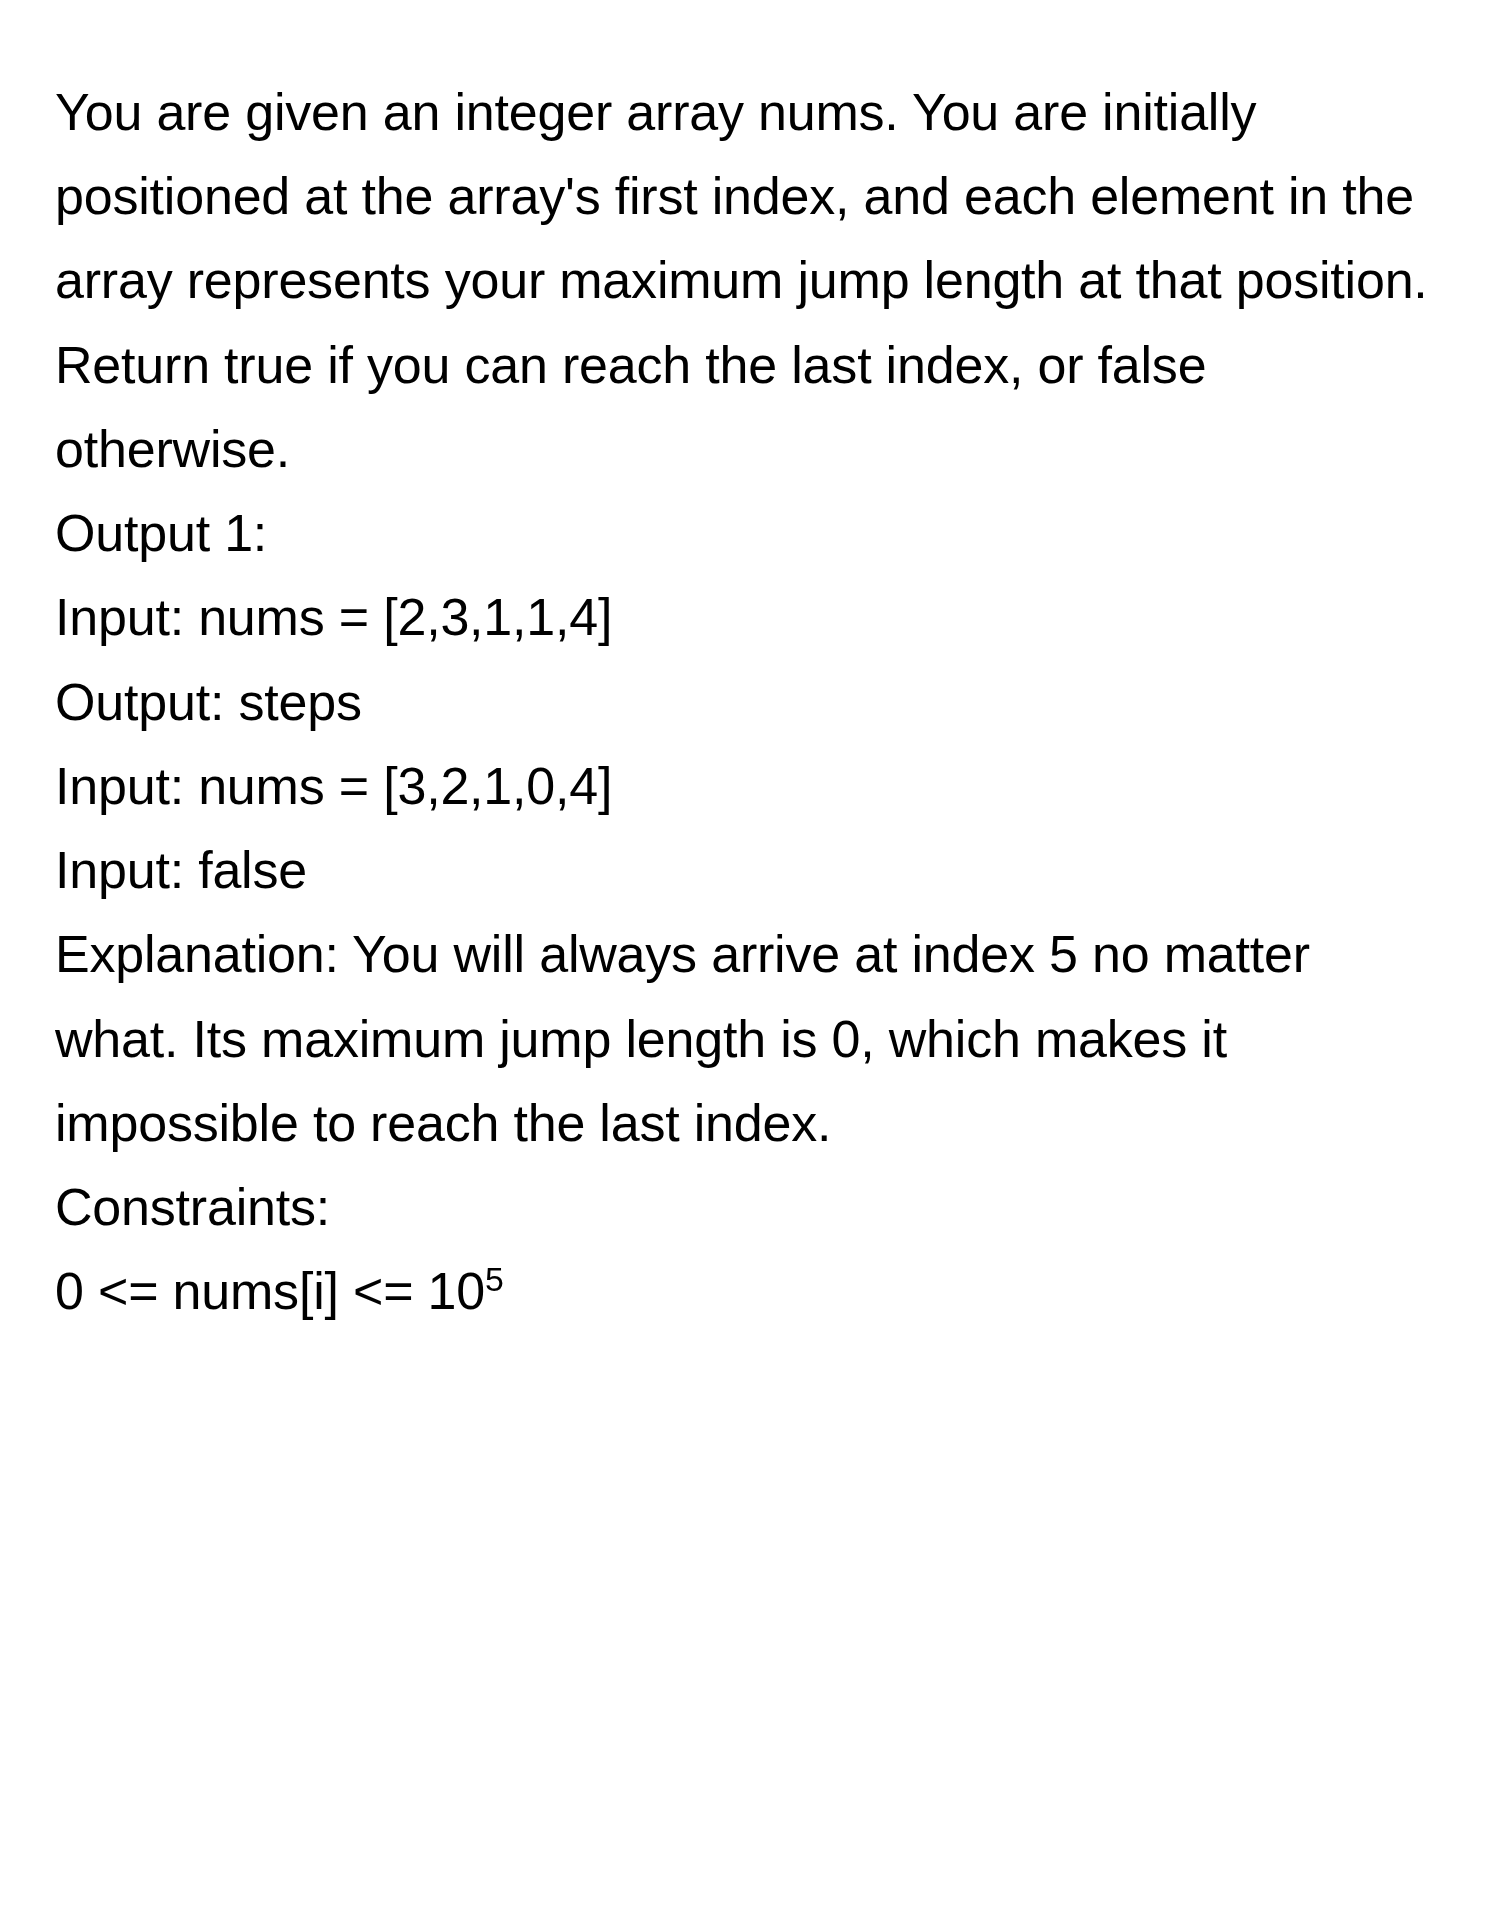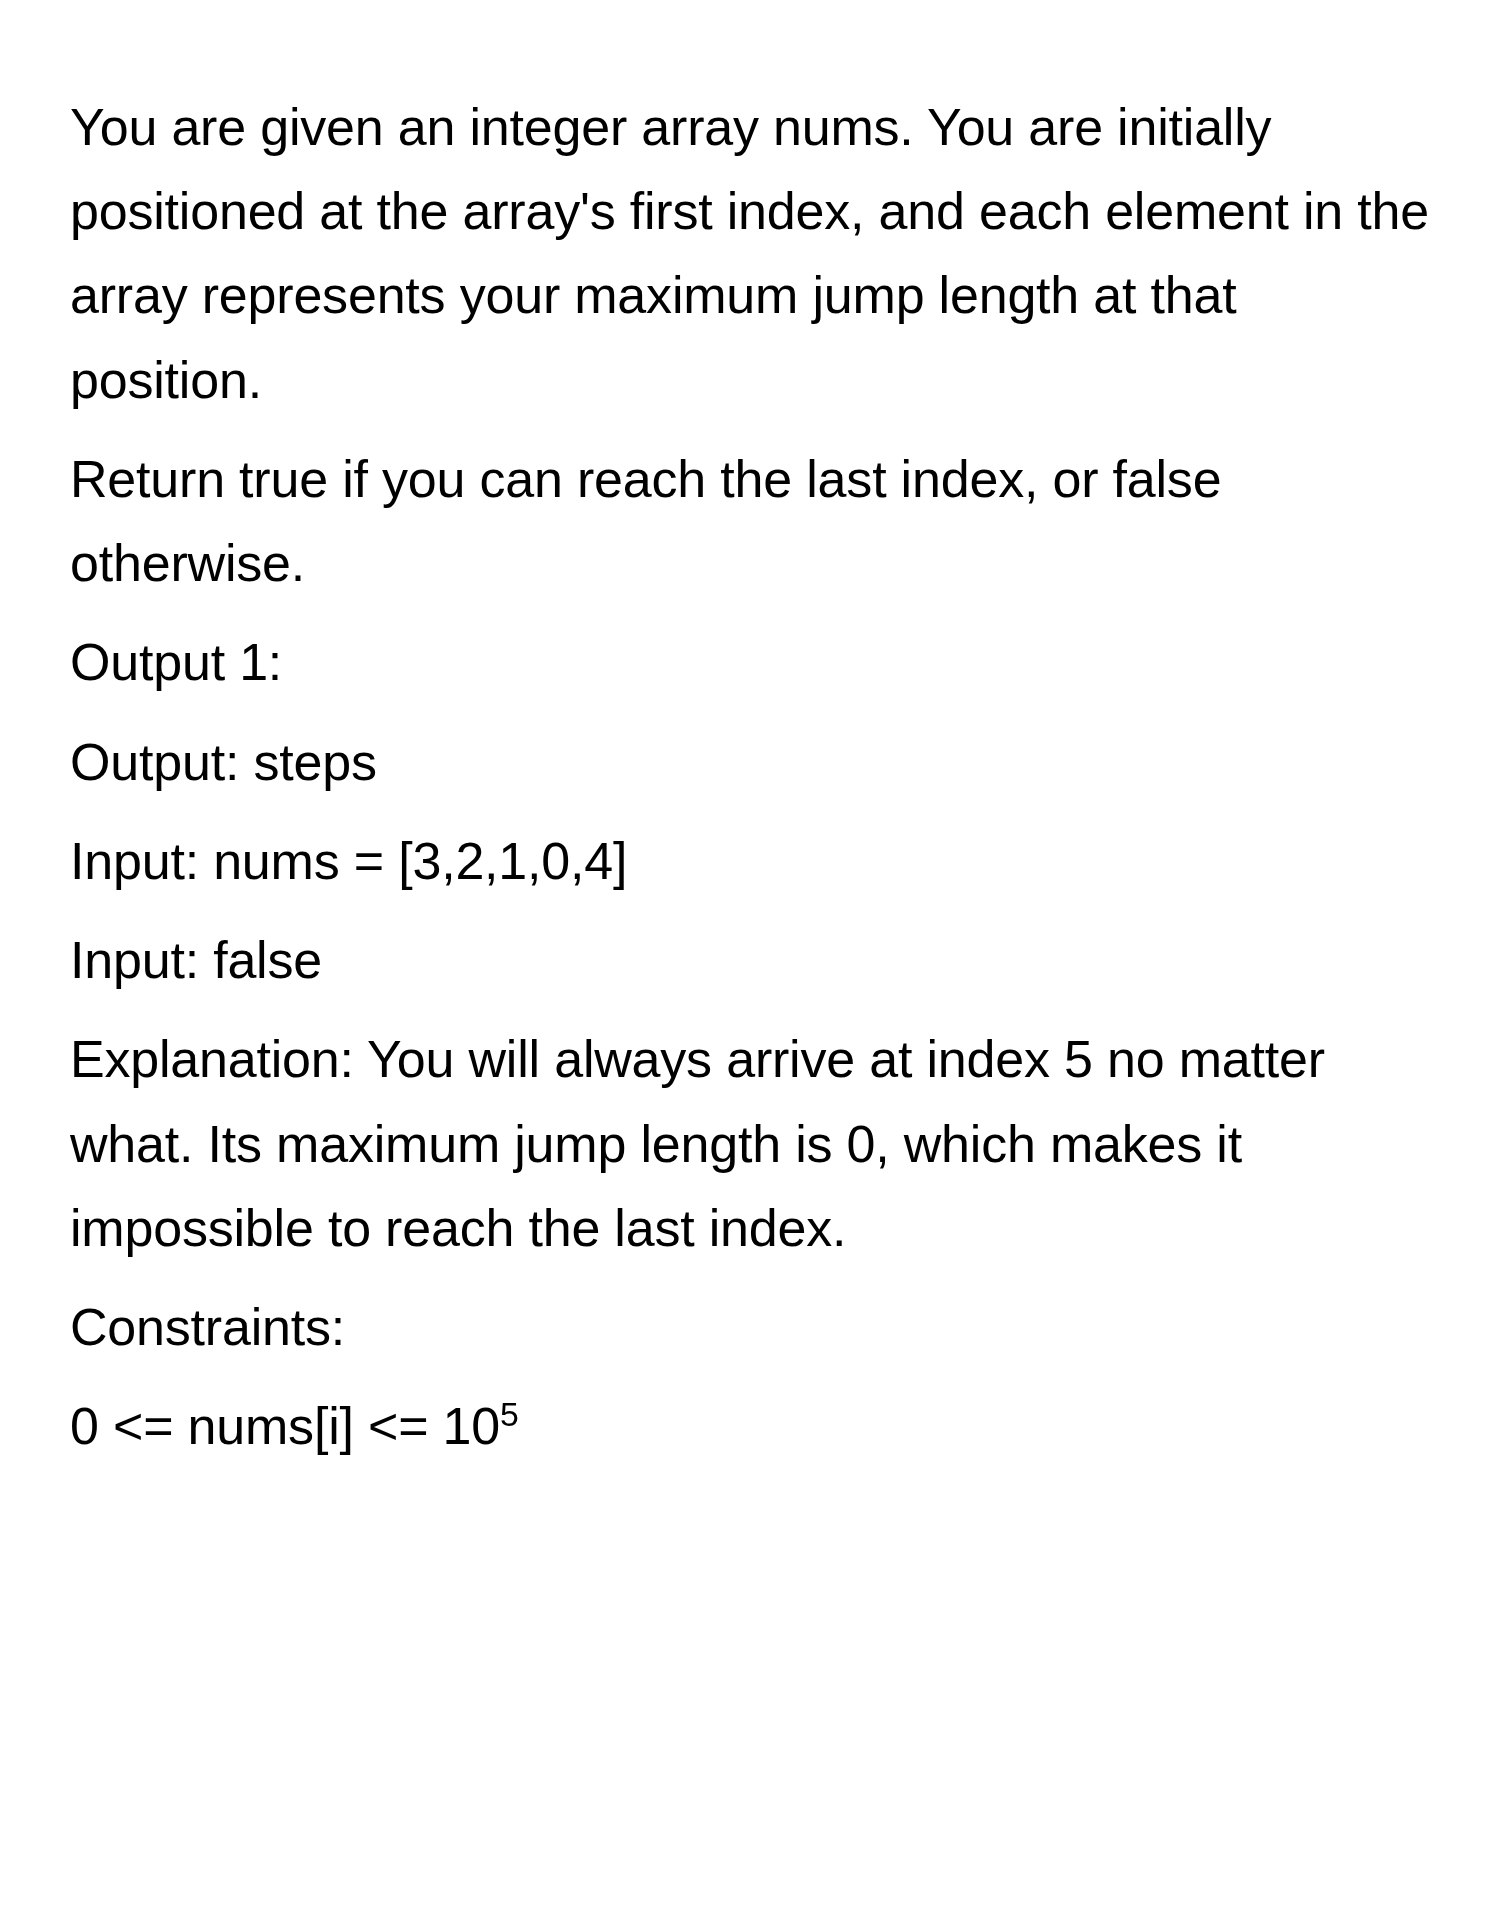--- a/index.html
+++ b/index.html
@@ -15,34 +15,35 @@
       color: #000000;
     }
     .content {
       padding: 70px 55px 55px 55px;
       font-size: 52px;
       line-height: 1.62;
       font-weight: 400;
       letter-spacing: -0.2px;
     }
     .content p {
-      margin: 15px;
+      margin: 0;
     }
     sup {
       font-size: 0.65em;
       vertical-align: super;
       line-height: 0;
     }
   </style>
 </head>
 <body>
 
 <div class="content">
   <p>You are given an integer array nums. You are initially positioned at the array's first index, and each element in the array represents your maximum jump length at that position.</p>
   <p>Return true if you can reach the last index, or false otherwise.</p>
   <p>Output 1:</p>
+  <p>Input: nums = [2,3,1,1,4]</p>
   <p>Output: steps</p>
   <p>Input: nums = [3,2,1,0,4]</p>
   <p>Input: false</p>
   <p>Explanation: You will always arrive at index 5 no matter what. Its maximum jump length is 0, which makes it impossible to reach the last index.</p>
   <p>Constraints:</p>
   <p><span>0 &lt;= nums[i] &lt;= 10</span><sup>5</sup></p>
 </div>
 
 </body></html>

